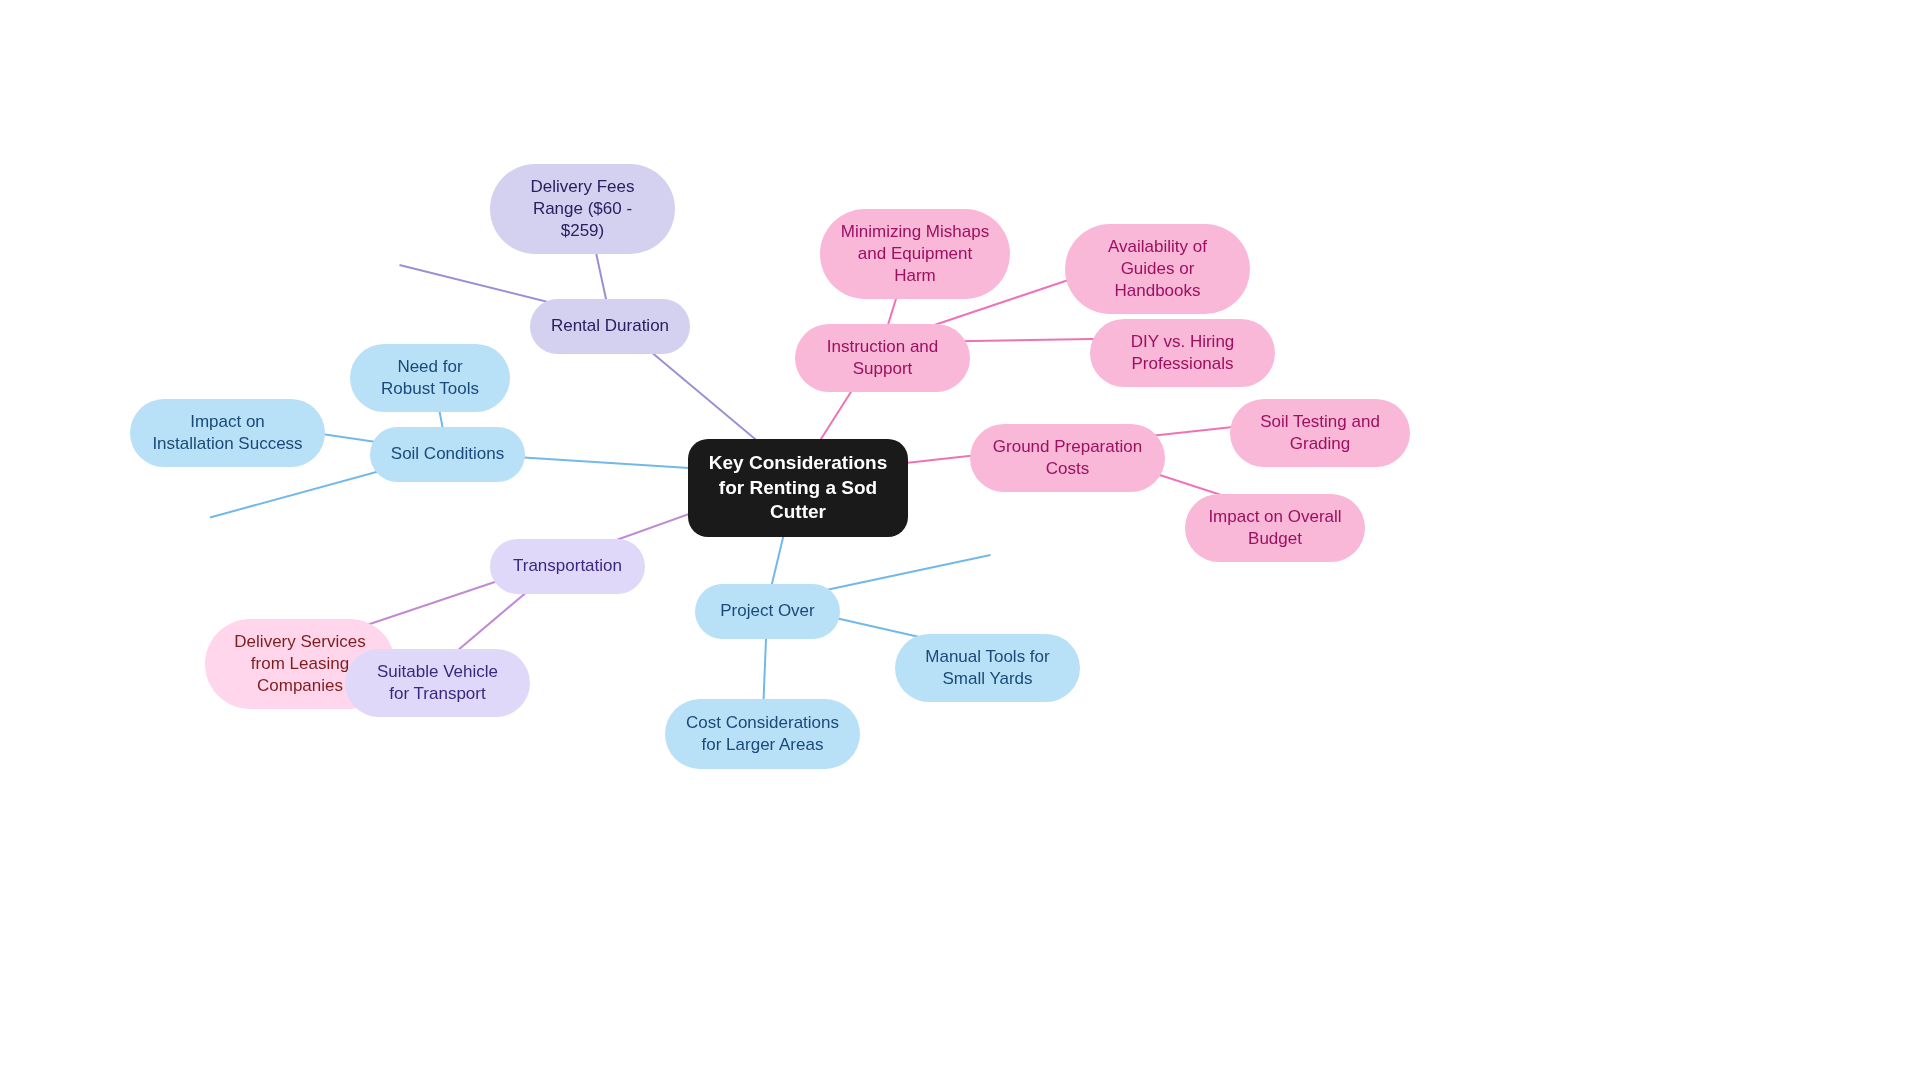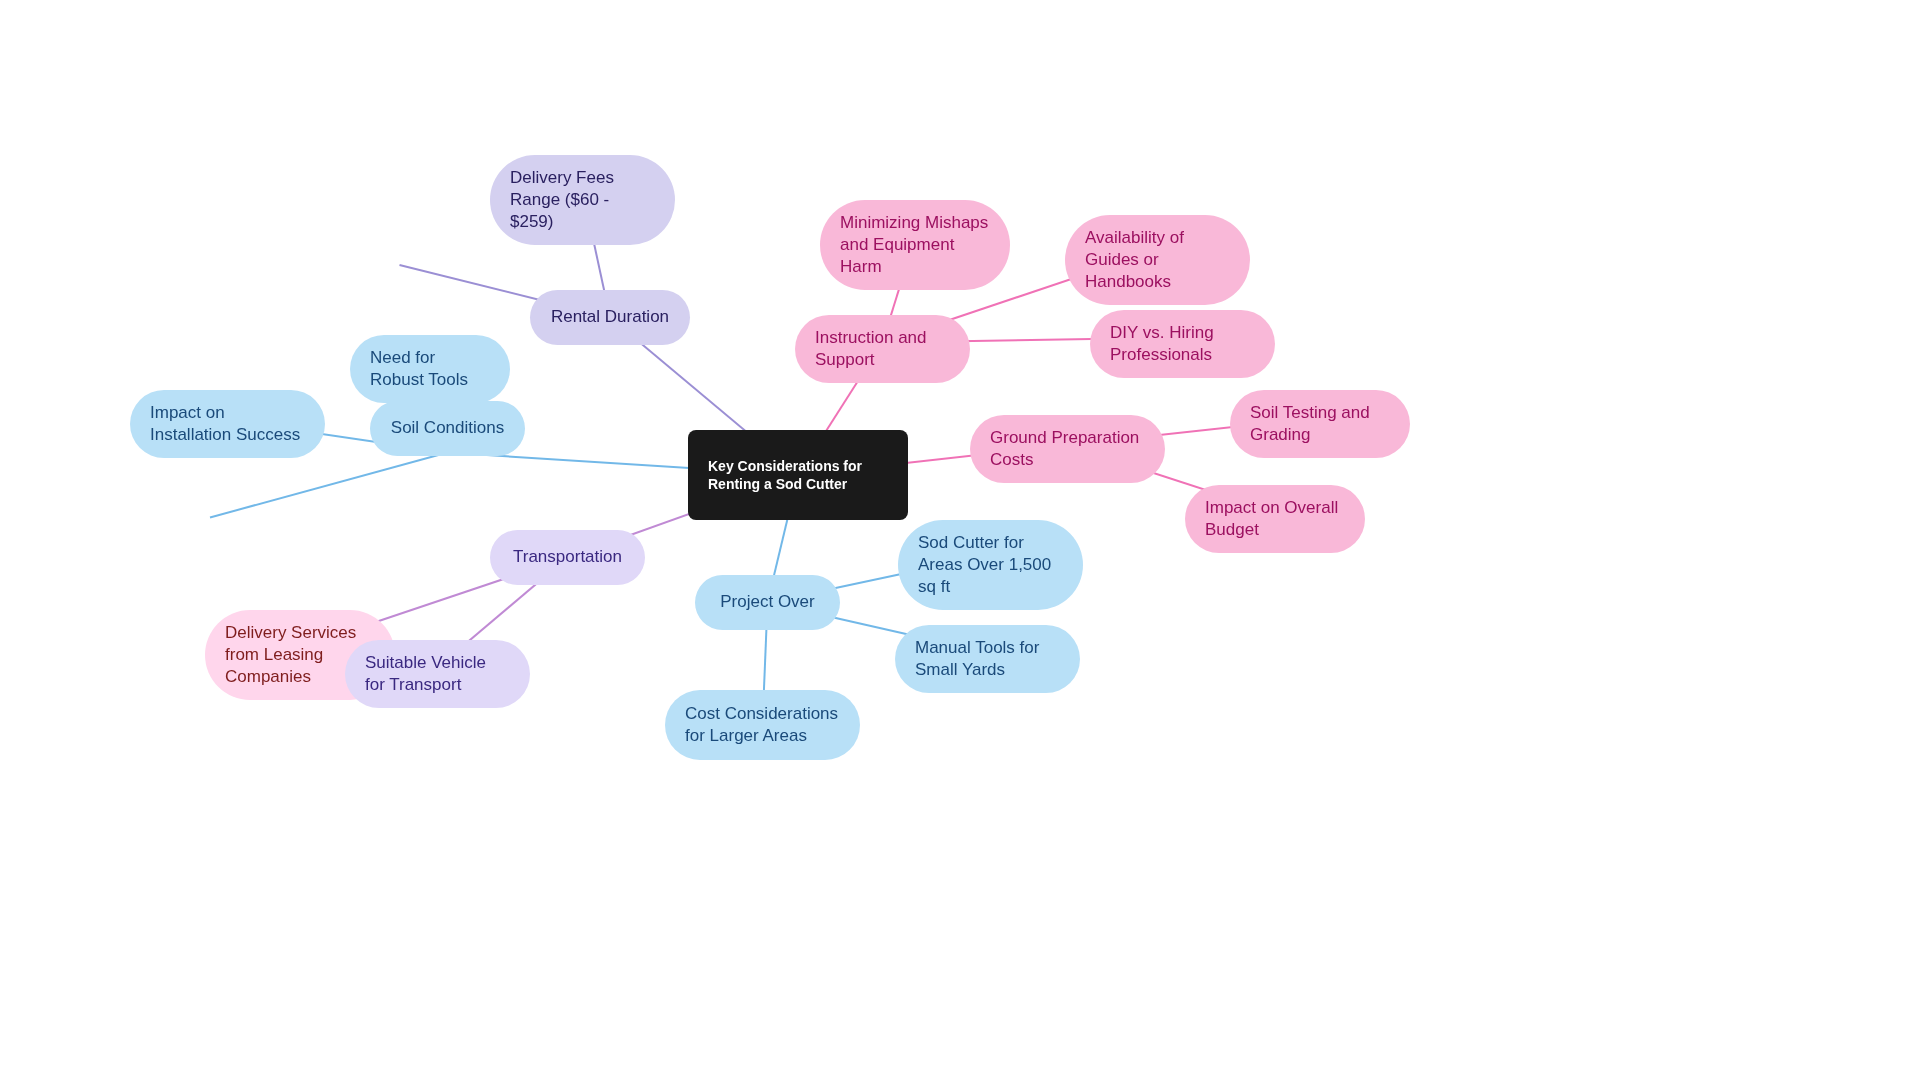--- a/index.html
+++ b/index.html
@@ -22,33 +22,34 @@
       width: 1920px;
       height: 1083px;
       pointer-events: none;
     }
     .node {
       position: absolute;
       border-radius: 50px;
       display: flex;
       align-items: center;
       justify-content: center;
-      text-align: left;
+      text-align: center;
       font-size: 17px;
       font-weight: 500;
       padding: 12px 20px;
       line-height: 1.3;
       cursor: pointer;
+      margin-top: 9px;
     }
     .node-center {
       background: #1a1a1a;
       color: #ffffff;
-      font-size: 14px;
+      font-size: 19px;
       font-weight: 600;
-      border-radius: 8px;
+      border-radius: 20px;
     }
     .node-purple {
       background: #d4d0f0;
       color: #2a2060;
       border: none;
     }
     .node-pink {
       background: #f9b8d8;
       color: #9c1060;
       border: none;
@@ -95,30 +96,29 @@
       <line x1="798" y1="475" x2="1067.5" y2="445" stroke="#f072b6" stroke-width="2"></line>
       <line x1="1067.5" y1="445" x2="1320" y2="417.5" stroke="#f072b6" stroke-width="2"></line>
       <line x1="1067.5" y1="445" x2="1275" y2="512.5" stroke="#f072b6" stroke-width="2"></line>
     </svg>
 
   <div class="node node-center" id="node-center" style="left: 688px; top: 430px; width: 220px; min-height: 90px;">Key Considerations for Renting a Sod Cutter</div>
 
   <div class="node node-purple" id="node-rental_duration" style="left: 530px; top: 290px; width: 160px; min-height: 55px;">Rental Duration</div>
   <div class="node node-purple" id="node-delivery_fees" style="left: 490px; top: 155px; width: 185px; min-height: 70px;">Delivery Fees Range ($60 - $259)</div>
 
-  <div class="node node-blue" id="node-soil_conditions" style="left: 370px; top: 401px; width: 155px; min-height: 55px;">Soil Conditions</div>
+  <div class="node node-blue" id="node-soil_conditions" style="left: 370px; top: 418px; width: 155px; min-height: 55px;">Soil Conditions</div>
   <div class="node node-blue" id="node-need_robust" style="left: 350px; top: 335px; width: 160px; min-height: 55px;">Need for Robust Tools</div>
   <div class="node node-blue" id="node-impact_installation" style="left: 130px; top: 390px; width: 195px; min-height: 60px;">Impact on Installation Success</div>
 
   <div class="node node-lavender" id="node-transportation" style="left: 490px; top: 530px; width: 155px; min-height: 55px;">Transportation</div>
   <div class="node node-pinklight" id="node-delivery_leasing" style="left: 205px; top: 610px; width: 190px; min-height: 75px;">Delivery Services from Leasing Companies</div>
   <div class="node node-lavender" id="node-suitable_vehicle" style="left: 345px; top: 640px; width: 185px; min-height: 55px;">Suitable Vehicle for Transport</div>
 
   <div class="node node-blue" id="node-project_size" style="left: 695px; top: 575px; width: 145px; min-height: 55px;">Project Over</div>
-  <div class="node node-blue" id="node-sod_cutter_large" style="left: 898px; top: 520px; width: 185px; min-height: 70px;">Sod Cutter for Areas Over 1,500 sq ft</div>
   <div class="node node-blue" id="node-manual_tools" style="left: 895px; top: 625px; width: 185px; min-height: 55px;">Manual Tools for Small Yards</div>
   <div class="node node-blue" id="node-cost_larger" style="left: 665px; top: 690px; width: 195px; min-height: 70px;">Cost Considerations for Larger Areas</div>
 
   <div class="node node-pink" id="node-instruction_support" style="left: 795px; top: 315px; width: 175px; min-height: 55px;">Instruction and Support</div>
   <div class="node node-pink" id="node-minimizing_mishaps" style="left: 820px; top: 200px; width: 190px; min-height: 75px;">Minimizing Mishaps and Equipment Harm</div>
   <div class="node node-pink" id="node-availability_guides" style="left: 1065px; top: 215px; width: 185px; min-height: 70px;">Availability of Guides or Handbooks</div>
   <div class="node node-pink" id="node-diy_hiring" style="left: 1090px; top: 310px; width: 185px; min-height: 55px;">DIY vs. Hiring Professionals</div>
 
   <div class="node node-pink" id="node-ground_prep" style="left: 970px; top: 415px; width: 195px; min-height: 60px;">Ground Preparation Costs</div>
   <div class="node node-pink" id="node-soil_testing" style="left: 1230px; top: 390px; width: 180px; min-height: 55px;">Soil Testing and Grading</div>

